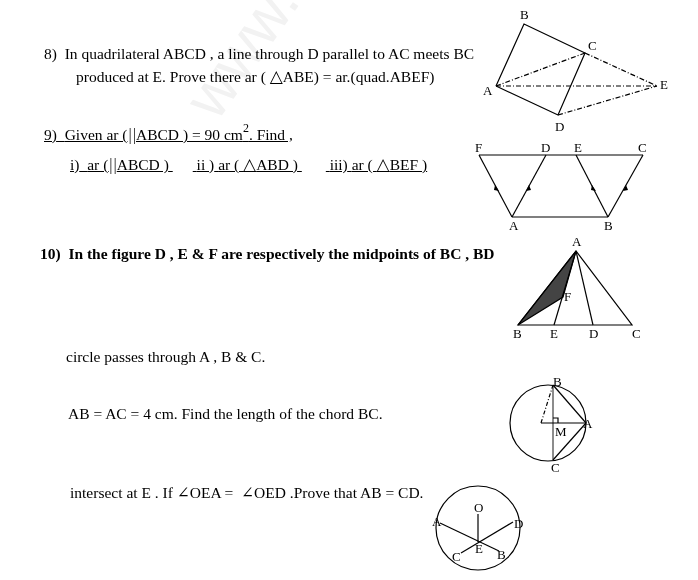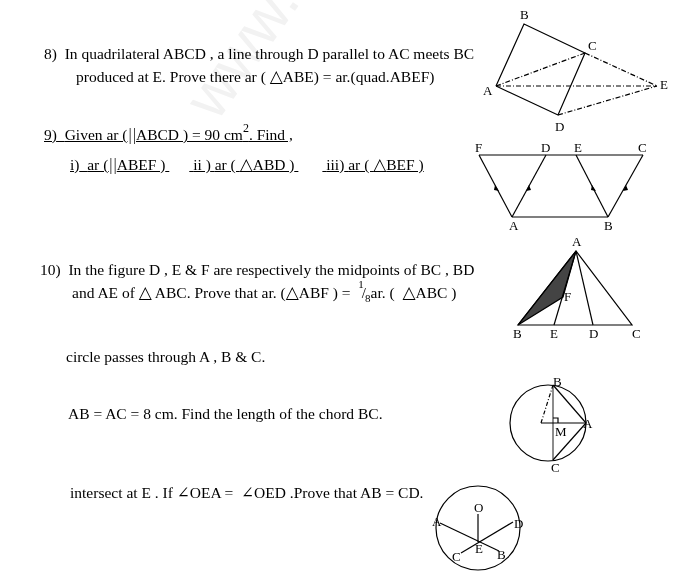--- a/index.html
+++ b/index.html
@@ -38,44 +38,41 @@
     <span>produced at E. Prove there ar ( </span><span class="tri">△</span><span>ABE) = ar.(quad.ABEF)</span>
   </span>
 </div>
 
 <div class="q" style="left:8px; top:124px;text-decoration:underline;">
   <span class="line">
     <span>9)</span>&nbsp;
     <span>Given ar (</span><span class="para">||</span><span>ABCD ) = 90 cm</span><span class="sup">2</span><span>. Find ,</span>
   </span>
   <span class="line" style="padding-left:26px; margin-top:6px;">
-    <span><span>i)</span>&nbsp;&nbsp;<span>ar (</span><span class="para">||</span><span>ABEF )</span></span>
+    <span><span>i)</span>&nbsp;&nbsp;<span>ar (</span><span class="para">||</span><span>ABCD )</span></span>
     <span style="display:inline-block; width:20px;"></span>
     <span><span>ii )</span>&nbsp;<span>ar ( </span><span class="tri">△</span><span>ABD )</span></span>
     <span style="display:inline-block; width:24px;"></span>
     <span><span>iii)</span>&nbsp;<span>ar ( </span><span class="tri">△</span><span>BEF )</span></span>
   </span>
 </div>
 
-<div class="q" style="left:4px; top:259px;">
+<div class="q" style="left:4px; top:243px;font-weight:bold;">
   <span class="line">
     <span>10)</span>&nbsp;
     <span>In the figure D , E &amp; F are respectively the midpoints  of BC , BD</span>
-  </span>
-  <span class="line indent">
-    <span>and AE of </span><span class="tri">△</span><span> ABC. Prove that ar. (</span><span class="tri">△</span><span>ABF ) = </span>&nbsp;<span class="frac-top">1</span><span class="slash">/</span><span class="frac-bot">8</span><span>ar. ( </span>&nbsp;<span class="tri">△</span><span>ABC )</span>
   </span>
 </div>
 
 <div class="q" style="left:4px; top:346px;">
   <span class="line" style="padding-left:26px;text-align:right;">circle passes through A , B &amp; C.</span>
 </div>
 
 <div class="q" style="left:12px; top:403px;">
-  <span class="line" style="padding-left:20px;">AB = AC = 8 cm. Find the length of the chord BC.</span>
+  <span class="line" style="padding-left:20px;">AB = AC = 4 cm. Find the length of the chord BC.</span>
 </div>
 
 <div class="q" style="left:8px; top:482px;">
   <span class="line" style="padding-left:26px;">
     <span>intersect at E . If </span><span>∠</span><span>OEA = </span>&nbsp;<span>∠</span><span>OED .Prove that AB = CD.</span>
   </span>
 </div>
 
 <svg class="fig" width="698" height="580" viewBox="0 0 698 580">
 

